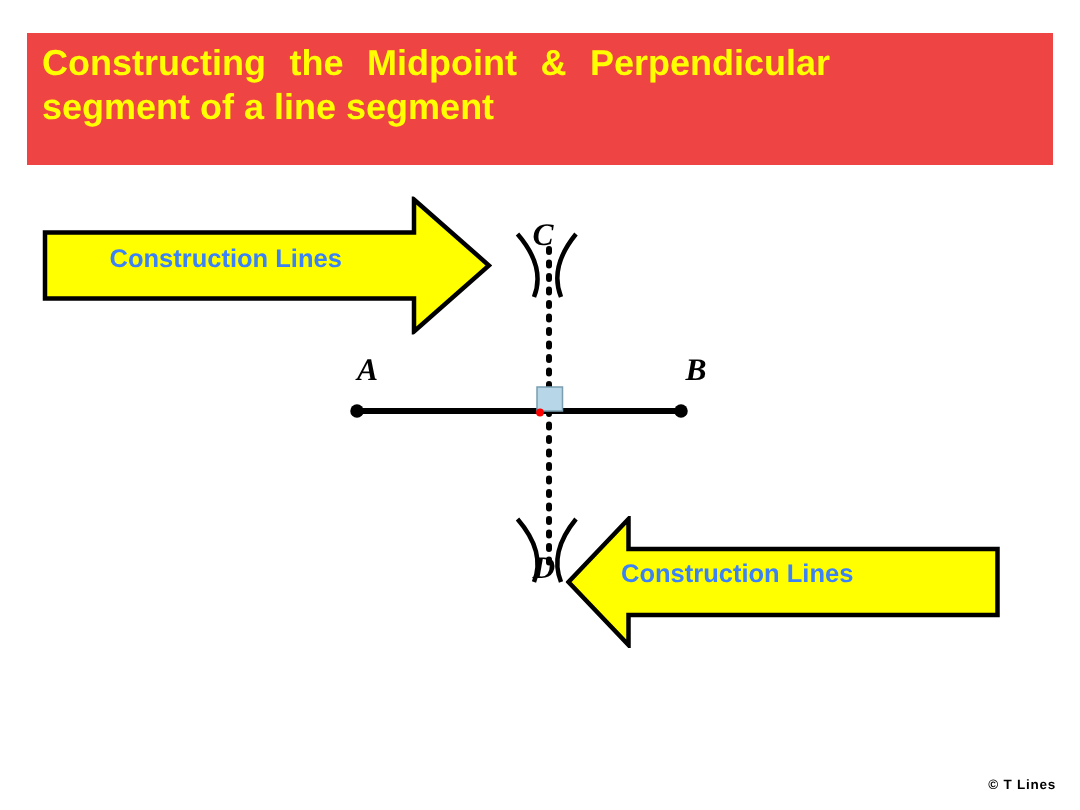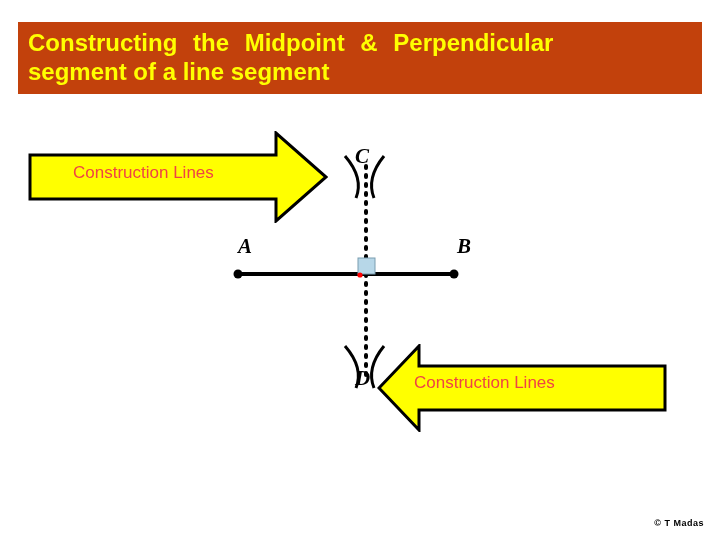--- a/index.html
+++ b/index.html
@@ -14,22 +14,22 @@
     font-family: "Liberation Sans", sans-serif;
     overflow: hidden;
   }
 
   
   #title-banner {
     position: absolute;
     left: 18px;
     top: 22px;
     width: 684px;
-    height: 72px;
-    background: #c2410c;
+    height: 88px;
+    background: #ef4444;
     box-sizing: border-box;
     padding: 6px 8px 0 10px;
   }
   #title-banner .line {
     color: #ffff00;
     font-weight: bold;
     font-size: 24px;
     line-height: 29px;
     white-space: nowrap;
   }
@@ -50,23 +50,23 @@
 
   
   .arrow-callout {
     position: absolute;
   }
   .arrow-callout svg {
     display: block;
   }
   .arrow-label {
     position: absolute;
-    font-weight: normal;
+    font-weight: bold;
     font-size: 17px;
-    color: #ef4444;
+    color: #3b82f6;
     white-space: nowrap;
   }
 
   #callout-left { left: 28px; top: 37px; }
   #callout-left .arrow-label { left: 45px; top: 32px; }
 
   #callout-right { left: 377px; top: 250px; }
   #callout-right .arrow-label { left: 37px; top: 29px; }
 
   
@@ -137,13 +137,13 @@
 
   <div class="arrow-callout" id="callout-right">
     <svg width="290" height="88" viewBox="0 0 290 88">
       <polygon points="288,22 42,22 42,2 2,44 42,86 42,66 288,66" fill="#FFFF00" stroke="#000000" stroke-width="3" stroke-linejoin="miter"></polygon>
     </svg>
     <div class="arrow-label">Construction Lines</div>
   </div>
 
 </div>
 
-<div id="credit">© T Madas</div>
+<div id="credit">© T Lines</div>
 
 </body></html>

